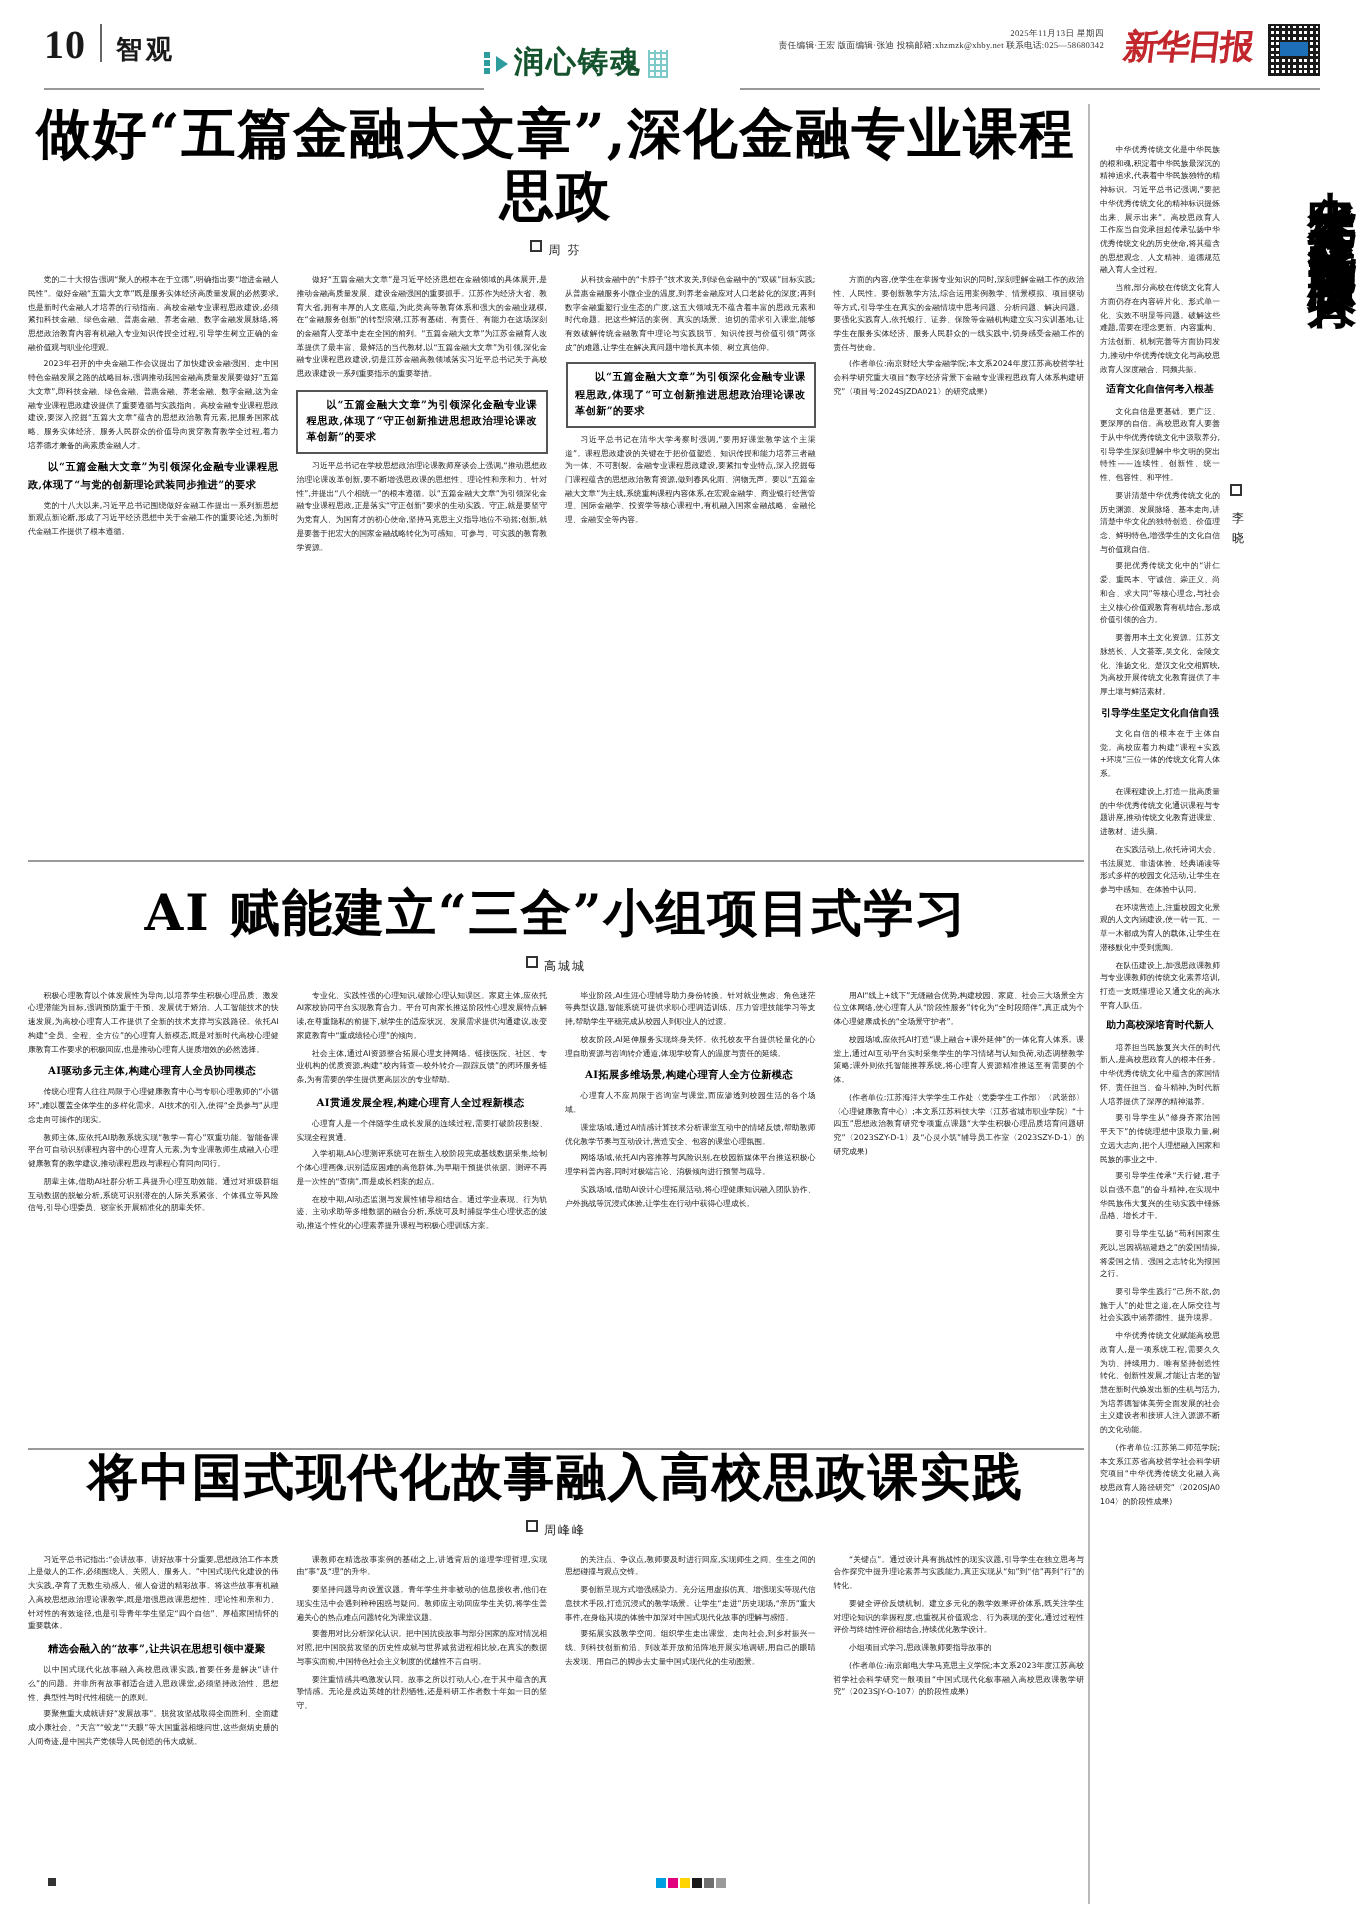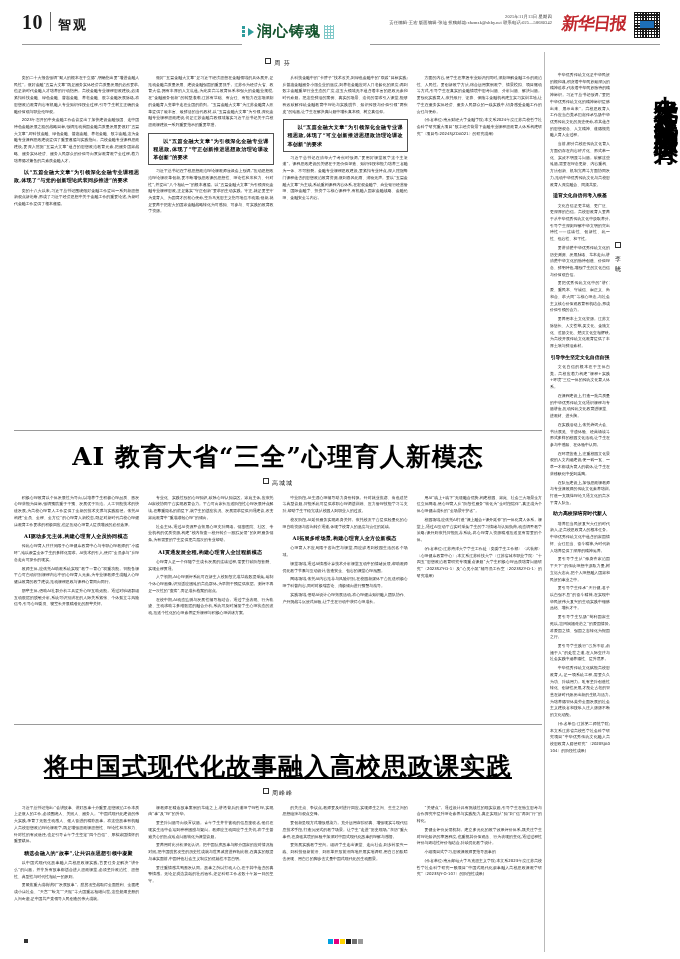--- a/index.html
+++ b/index.html
@@ -128,20 +128,21 @@
     <div class="rule-gap"></div>
   </div>
 
   <div class="body-area">
 
     <div class="vrule" style="left:534px;height:900px;"></div>
 
     <div class="left-zone">
 
       <div class="article" style="top:0;">
+        <div class="headline h1">做好“五篇金融大文章”,深化金融专业课程思政</div>
         <div class="byline">
           <span class="sq"></span><span>周 芬</span>
         </div>
         <div class="cols">
 
           <div class="col">
             <p class="t">党的二十大报告强调“聚人的根本在于立德”,明确指出要“增进金融人民性”。做好金融“五篇大文章”既是服务实体经济高质量发展的必然要求,也是新时代金融人才培养的行动指南。高校金融专业课程思政建设,必须紧扣科技金融、绿色金融、普惠金融、养老金融、数字金融发展脉络,将思想政治教育内容有机融入专业知识传授全过程,引导学生树立正确的金融价值观与职业伦理观。</p>
             <p class="t">2023年召开的中央金融工作会议提出了加快建设金融强国、走中国特色金融发展之路的战略目标,强调推动我国金融高质量发展要做好“五篇大文章”,即科技金融、绿色金融、普惠金融、养老金融、数字金融,这为金融专业课程思政建设提供了重要遵循与实践指向。高校金融专业课程思政建设,要深入挖掘“五篇大文章”蕴含的思想政治教育元素,把服务国家战略、服务实体经济、服务人民群众的价值导向贯穿教育教学全过程,着力培养德才兼备的高素质金融人才。</p>
             <div class="sub plain">以“五篇金融大文章”为引领深化金融专业课程思政,体现了“与党的创新理论武装同步推进”的要求</div>
             <p class="t">党的十八大以来,习近平总书记围绕做好金融工作提出一系列新思想新观点新论断,形成了习近平经济思想中关于金融工作的重要论述,为新时代金融工作提供了根本遵循。</p>
@@ -162,21 +163,21 @@
           <div class="col">
             <p class="t">方面的内容,使学生在掌握专业知识的同时,深刻理解金融工作的政治性、人民性。要创新教学方法,综合运用案例教学、情景模拟、项目驱动等方式,引导学生在真实的金融情境中思考问题、分析问题、解决问题。要强化实践育人,依托银行、证券、保险等金融机构建立实习实训基地,让学生在服务实体经济、服务人民群众的一线实践中,切身感受金融工作的责任与使命。</p>
             <p class="t">(作者单位:南京财经大学金融学院;本文系2024年度江苏高校哲学社会科学研究重大项目“数字经济背景下金融专业课程思政育人体系构建研究”〈项目号:2024SJZDA021〉的研究成果)</p>
           </div>
 
         </div>
       </div>
 
       <div class="article" style="top:378px;">
         <div class="hr-thin"></div>
-        <div class="headline h2" style="margin-top:12px;">AI 教育大省“三全”心理育人新模态</div>
+        <div class="headline h2" style="margin-top:12px;">AI 赋能建立“三全”小组项目式学习</div>
         <div class="byline">
           <span class="sq"></span><span>高城城</span>
         </div>
         <div class="cols">
 
           <div class="col">
             <p class="t">积极心理教育以个体发展性为导向,以培养学生积极心理品质、激发心理潜能为目标,强调预防重于干预、发展优于矫治。人工智能技术的快速发展,为高校心理育人工作提供了全新的技术支撑与实践路径。依托AI构建“全员、全程、全方位”的心理育人新模态,既是对新时代高校心理健康教育工作要求的积极回应,也是推动心理育人提质增效的必然选择。</p>
             <div class="sub plain">AI驱动多元主体,构建心理育人全员协同模态</div>
             <p class="t">传统心理育人往往局限于心理健康教育中心与专职心理教师的“小循环”,难以覆盖全体学生的多样化需求。AI技术的引入,使得“全员参与”从理念走向可操作的现实。</p>
             <p class="t">教师主体,应依托AI助教系统实现“教学—育心”双重功能。智能备课平台可自动识别课程内容中的心理育人元素,为专业课教师生成融入心理健康教育的教学建议,推动课程思政与课程心育同向同行。</p>
@@ -206,21 +207,21 @@
             <p class="t">用AI“线上+线下”无缝融合优势,构建校园、家庭、社会三大场景全方位立体网络,使心理育人从“阶段性服务”转化为“全时段陪伴”,真正成为个体心理健康成长的“全场景守护者”。</p>
             <p class="t">校园场域,应依托AI打造“课上融合+课外延伸”的一体化育人体系。课堂上,通过AI互动平台实时采集学生的学习情绪与认知负荷,动态调整教学策略;课外则依托智能推荐系统,将心理育人资源精准推送至有需要的个体。</p>
             <p class="t">(作者单位:江苏海洋大学学生工作处〈党委学生工作部〉〈武装部〉〈心理健康教育中心〉;本文系江苏科技大学〈江苏省城市职业学院〉“十四五”思想政治教育研究专项重点课题“大学生积极心理品质培育问题研究”〈2023SZY-D-1〉及“心灵小筑”辅导员工作室〈2023SZY-D-1〉的研究成果)</p>
           </div>
 
         </div>
       </div>
 
       <div class="article" style="top:672px;">
         <div class="hr-thin"></div>
-        <div class="headline h2" style="margin-top:28px;text-decoration:underline;">将中国式现代化故事融入高校思政课实践</div>
+        <div class="headline h2" style="margin-top:0;">将中国式现代化故事融入高校思政课实践</div>
         <div class="byline">
           <span class="sq"></span><span>周峰峰</span>
         </div>
         <div class="cols">
 
           <div class="col">
             <p class="t">习近平总书记指出:“会讲故事、讲好故事十分重要,思想政治工作本质上是做人的工作,必须围绕人、关照人、服务人。”中国式现代化建设的伟大实践,孕育了无数生动感人、催人奋进的精彩故事。将这些故事有机融入高校思想政治理论课教学,既是增强思政课思想性、理论性和亲和力、针对性的有效途径,也是引导青年学生坚定“四个自信”、厚植家国情怀的重要载体。</p>
             <div class="sub plain">精选会融入的“故事”,让共识在思想引领中凝聚</div>
             <p class="t">以中国式现代化故事融入高校思政课实践,首要任务是解决“讲什么”的问题。并非所有故事都适合进入思政课堂,必须坚持政治性、思想性、典型性与时代性相统一的原则。</p>
             <p class="t">要聚焦重大成就讲好“发展故事”。脱贫攻坚战取得全面胜利、全面建成小康社会、“天宫”“蛟龙”“天眼”等大国重器相继问世,这些彪炳史册的人间奇迹,是中国共产党领导人民创造的伟大成就。</p>

